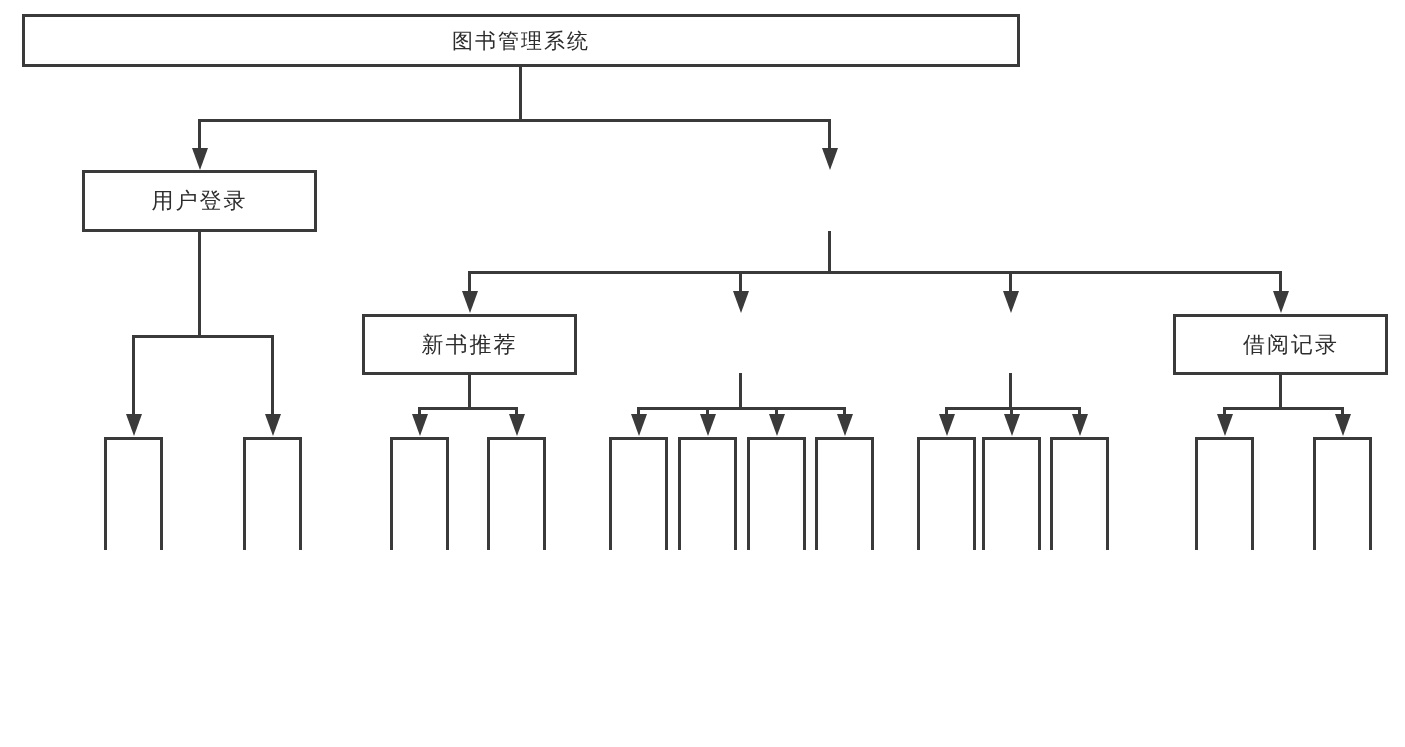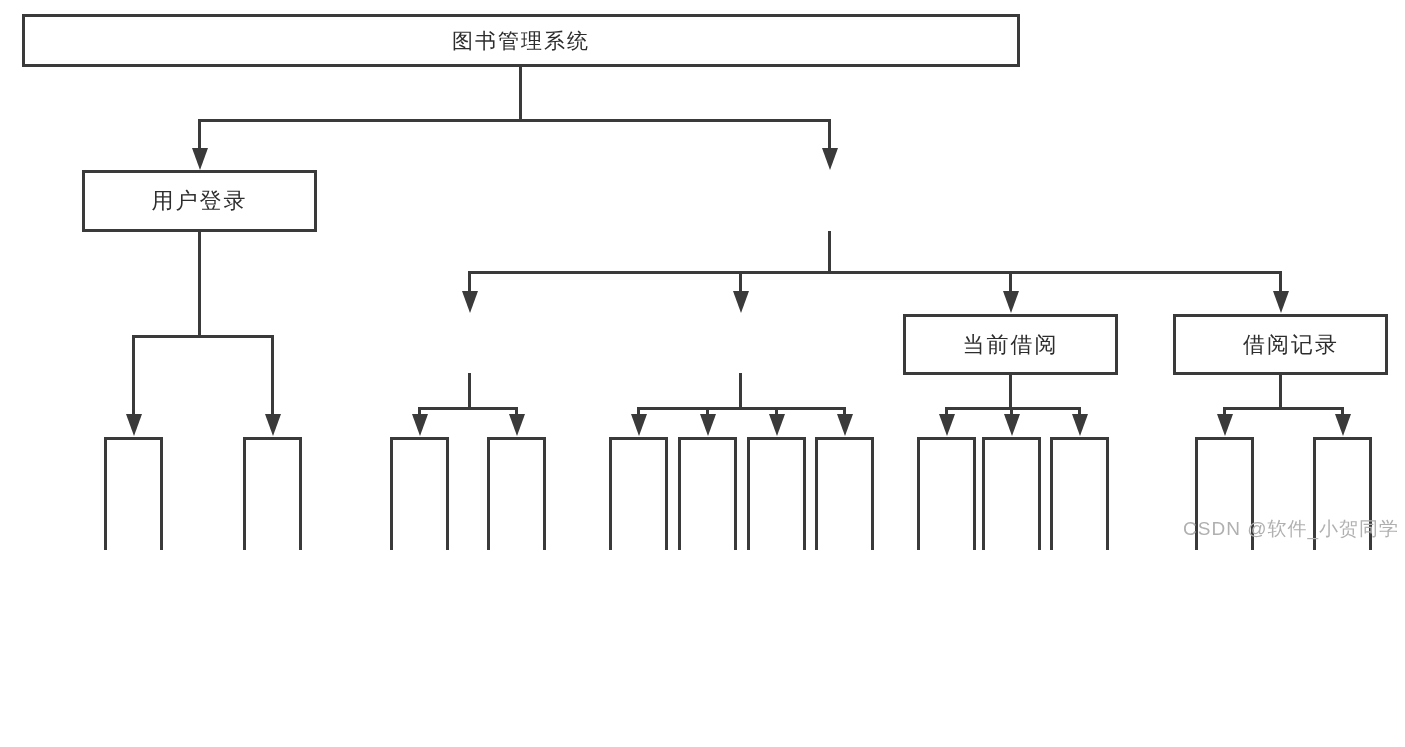--- a/index.html
+++ b/index.html
@@ -98,21 +98,21 @@
 </style>
 </head>
 <body>
 
 <div class="canvas">
 
   <div class="hbox root-box">图书管理系统</div>
 
   <div class="hbox l2-a">用户登录</div>
 
-  <div class="hbox l3 l3-3">当前借阅</div>
+  <div class="hbox l3 l3-1">新书推荐</div>
   <div class="hbox l3 l3-4">借阅记录</div>
 
   <div class="leaf lf-1">用户登录</div>
   <div class="leaf lf-2">注销登录</div>
   <div class="leaf lf-3">查询图书</div>
   <div class="leaf lf-4">借阅图书</div>
   <div class="leaf lf-5">查询图书</div>
   <div class="leaf lf-6">新增图书（管理员）</div>
   <div class="leaf lf-7">编辑图书（管理员）</div>
   <div class="leaf lf-8">借阅图书</div>
@@ -188,15 +188,14 @@
 
   <div>
     <div class="vl" style="left:1279px; top:373px; height:36px;"></div>
     <div class="hl" style="left:1223px; top:407px; width:121px;"></div>
     <div class="vl" style="left:1223px; top:407px; height:10px;"></div>
     <div class="ah" style="left:1217px; top:414px;"></div>
     <div class="vl" style="left:1341px; top:407px; height:10px;"></div>
     <div class="ah" style="left:1335px; top:414px;"></div>
   </div>
 
-  <div class="watermark">CSDN @软件_小贺同学</div>
 
 </div>
 
 </body></html>

